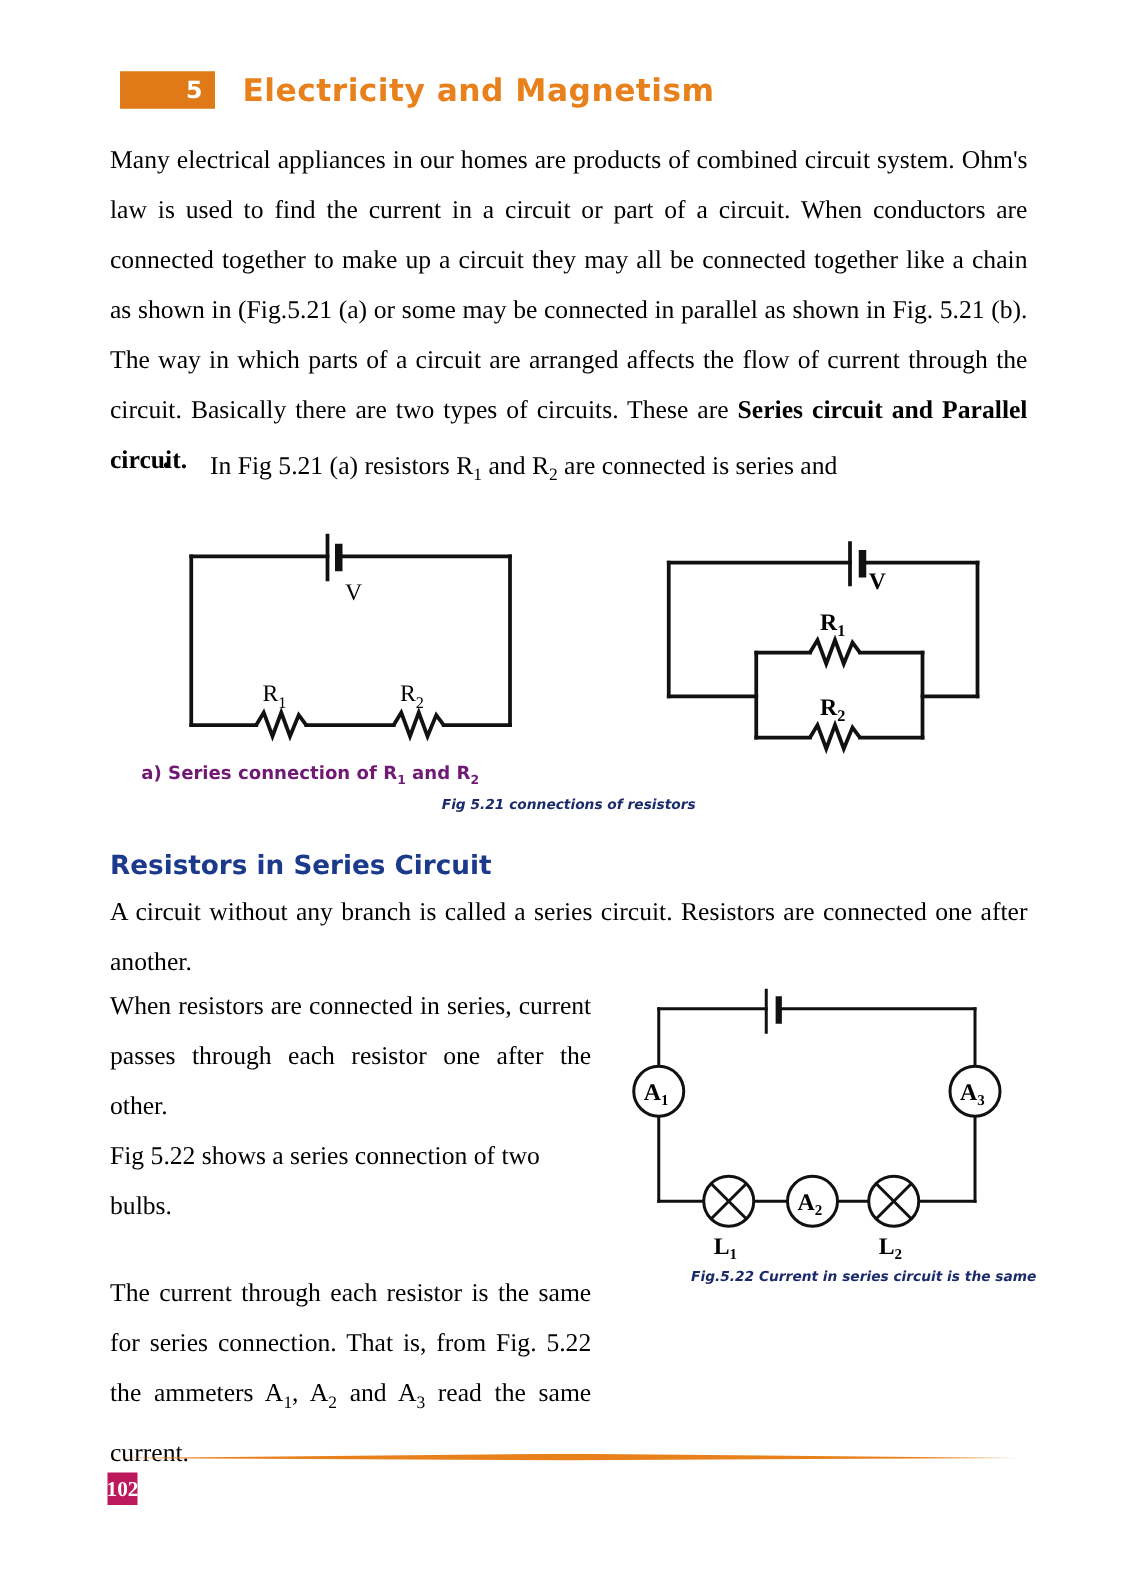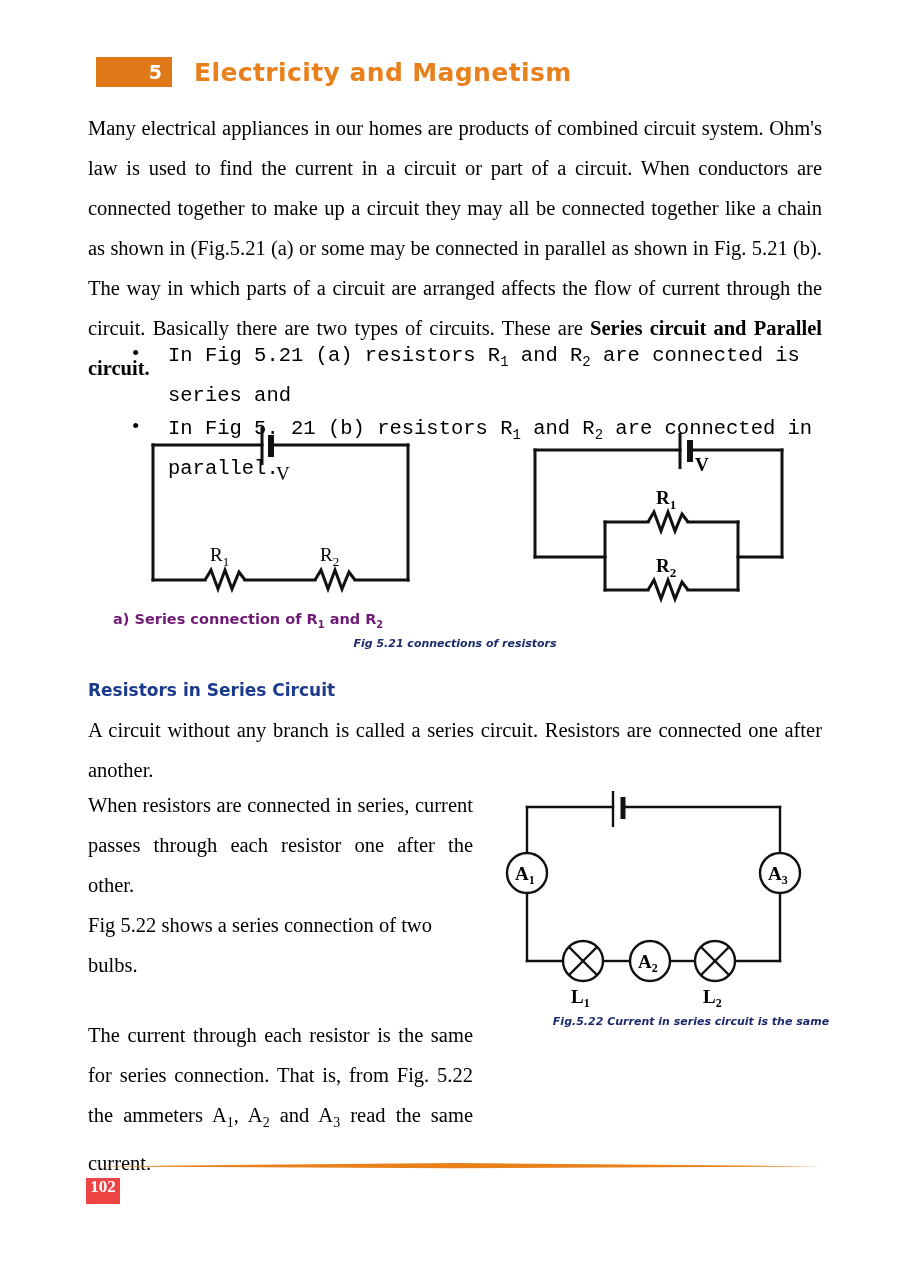--- a/index.html
+++ b/index.html
@@ -99,41 +99,42 @@
   .fig-caption {
     font-family: "DejaVu Sans", sans-serif;
     font-size: 11px;
     font-weight: bold;
     font-style: italic;
     color: #1b2a6b;
     text-align: center;
   }
   .section-head {
     font-family: "DejaVu Sans", sans-serif;
-    font-size: 17px;
+    font-size: 21px;
     font-weight: bold;
     color: #1b3a8c;
   }
 
   
   .footer-rule {
     position: absolute;
     left: 88px;
     top: 1163px;
     width: 734px;
     height: 6px;
   }
   .page-num-box {
     position: absolute;
     left: 86px;
     top: 1178px;
-    width: 34px;
+    width: 24px;
     height: 26px;
-    background: #ef4444;
+    background: #be185d;
     display: flex;
+    align-items: center;
     justify-content: center;
   }
   .page-num {
     color: #ffffff;
     font-family: "Liberation Serif", serif;
     font-weight: bold;
     font-size: 17px;
     line-height: 1;
   }
 
@@ -159,24 +160,23 @@
     <div class="chapter-box">
       <span class="chapter-num">5</span>
     </div>
     <div class="chapter-title">Electricity and Magnetism</div>
   </div>
 
   <div class="body-col" style="top:108px;">
     <p class="para"><span>Many electrical appliances in our homes are products of combined circuit system. Ohm's law is used to find the current in a circuit or part of a circuit. When conductors are connected together to make up a circuit they may all be connected together like a chain as shown in (Fig.5.21 (a) or some may be connected in parallel as shown in Fig. 5.21 (b). The way in which parts of a circuit are arranged affects the flow of current through the circuit. Basically there are two types of circuits. These are </span><span class="bold">Series circuit and Parallel circuit.</span></p>
   </div>
 
-  <div class="body-col" style="top:337px;font-family:Liberation Mono, monospace;">
+  <div class="body-col" style="top:355px;">
     <ul class="bullets">
       <li><span>In Fig 5.21 (a) resistors R</span><sub>1</sub><span> and R</span><sub>2</sub><span> are connected is series and</span></li>
-      <li><span>In Fig 5. 21 (b) resistors R</span><sub>1</sub><span> and R</span><sub>2</sub><span> are connected in parallel.</span></li>
     </ul>
   </div>
 
   <div class="diagram" style="left:140px; top:425px;">
     <svg width="290" height="180" viewBox="0 0 290 180">
 
       <g stroke="#111" stroke-width="3" fill="none" stroke-linecap="square">
         <line x1="13" y1="20" x2="122" y2="20"></line>
         <line x1="131" y1="20" x2="268" y2="20"></line>
         <line x1="13" y1="20" x2="13" y2="155"></line>

